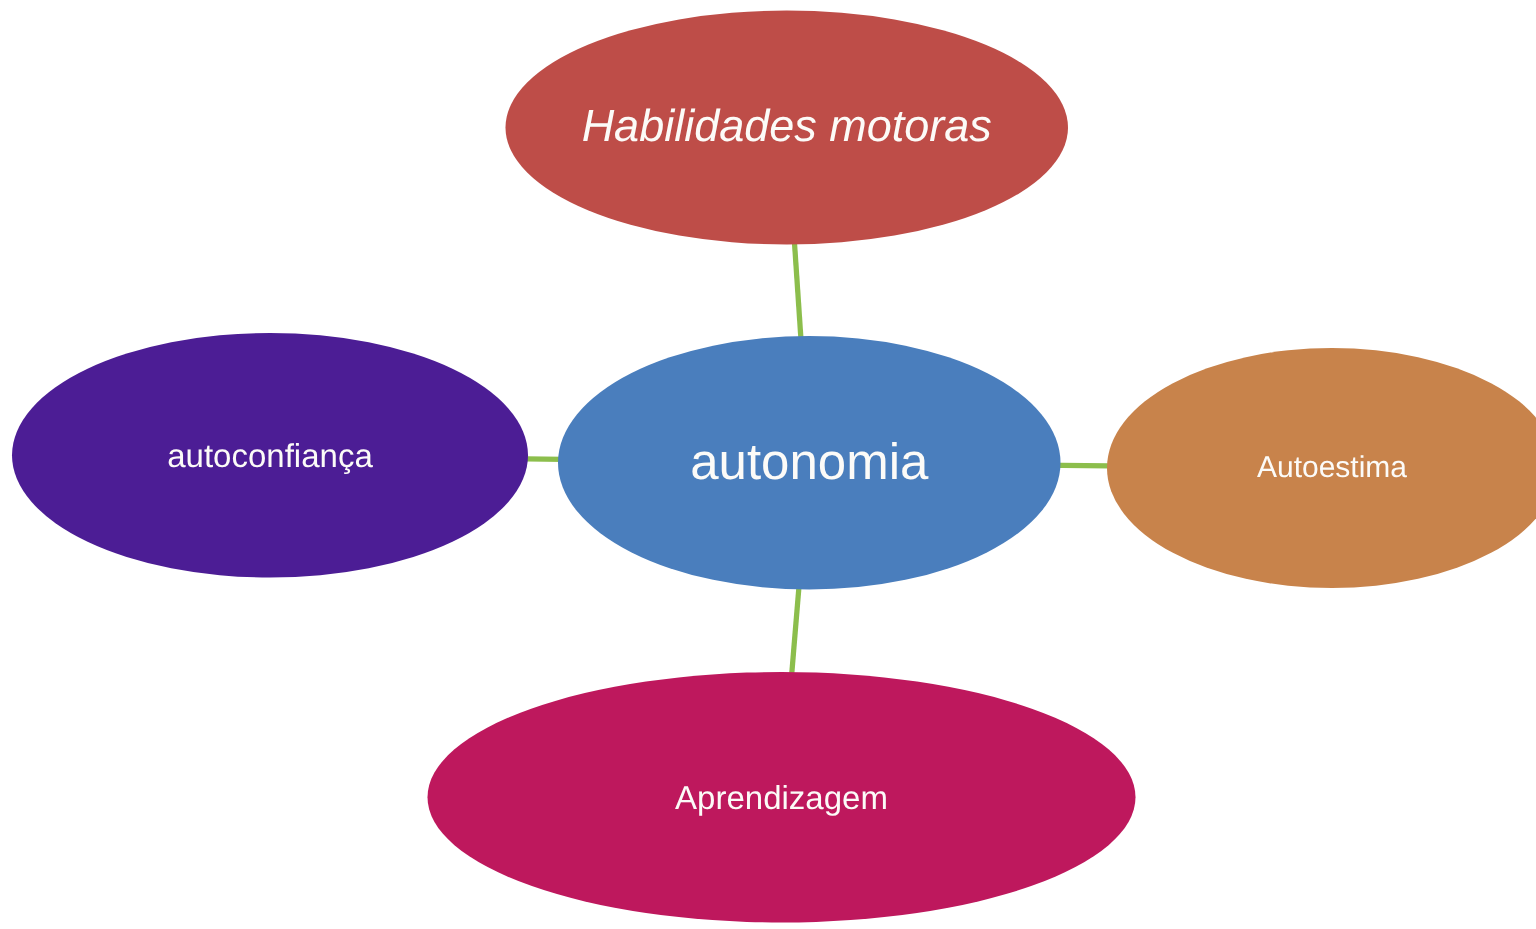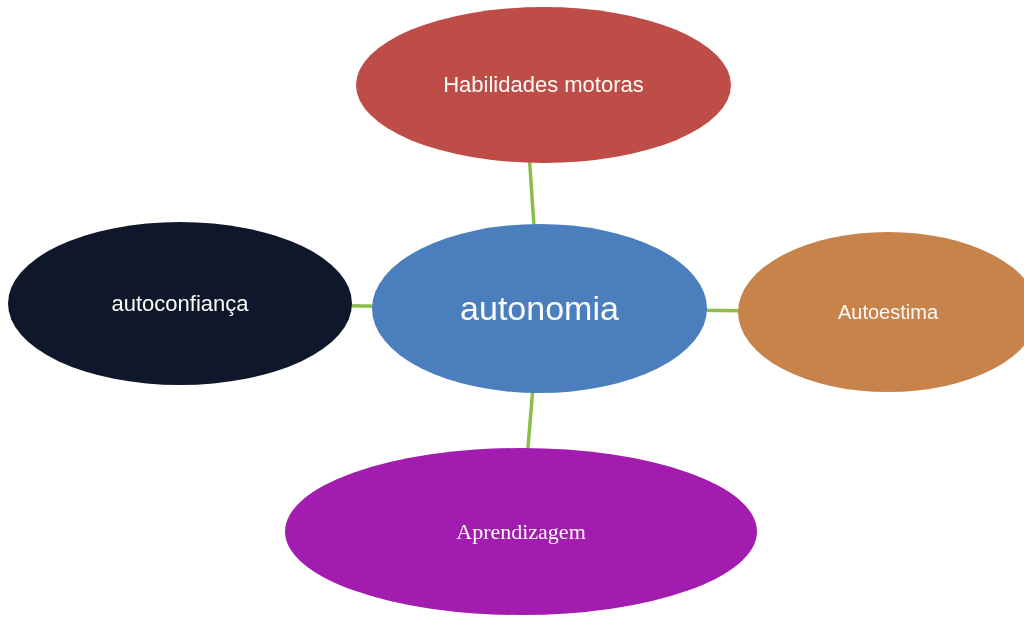--- a/index.html
+++ b/index.html
@@ -33,23 +33,24 @@
     color: #fcfbf8;
     z-index: 2;
     line-height: 1.15;
   }
   .node-center {
     left: 372px; top: 224px;
     width: 335px; height: 169px;
     font-size: 34px;
   }
   .node-top {
-    left: 356px; top: 7px;
+    left: 337px; top: 7px;
     width: 375px; height: 156px;
-    font-size: 22px;
+    font-size: 30px;
+    font-style: italic;
   }
   .node-left {
     left: 8px; top: 222px;
     width: 344px; height: 163px;
     font-size: 22px;
   }
   .node-right {
     left: 738px; top: 232px;
     width: 300px; height: 160px;
     font-size: 20px;
@@ -69,29 +70,29 @@
     <line x1="524.5" y1="85" x2="539.5" y2="308.5" stroke-width="3.5" stroke="#8cbe4c"></line>
     <line x1="180" y1="303.5" x2="539.5" y2="308.5" stroke-width="3.5" stroke="#8cbe4c"></line>
     <line x1="868" y1="312" x2="539.5" y2="308.5" stroke-width="3.5" stroke="#8cbe4c"></line>
     <line x1="521" y1="531.5" x2="539.5" y2="308.5" stroke-width="3.5" stroke="#8cbe4c"></line>
   </svg>
 
   <div class="node node-top" style="background-color: rgb(190, 77, 72);">
     <span>Habilidades motoras</span>
   </div>
 
-  <div class="node node-left" style="background-color: #0f172a;">
+  <div class="node node-left" style="background-color: #4c1d95;">
     <span>autoconfiança</span>
   </div>
 
   <div class="node node-center" style="background-color: rgb(74, 126, 189); text-align: center;">
     <span>autonomia</span>
   </div>
 
   <div class="node node-right" style="background-color: rgb(200, 131, 75);">
     <span>Autoestima</span>
   </div>
 
-  <div class="node node-bottom" style="background-color: #a21caf; font-family: Liberation Serif, serif;">
+  <div class="node node-bottom" style="background-color: #be185d;">
     <span>Aprendizagem</span>
   </div>
 
 </div>
 
 </body></html>

